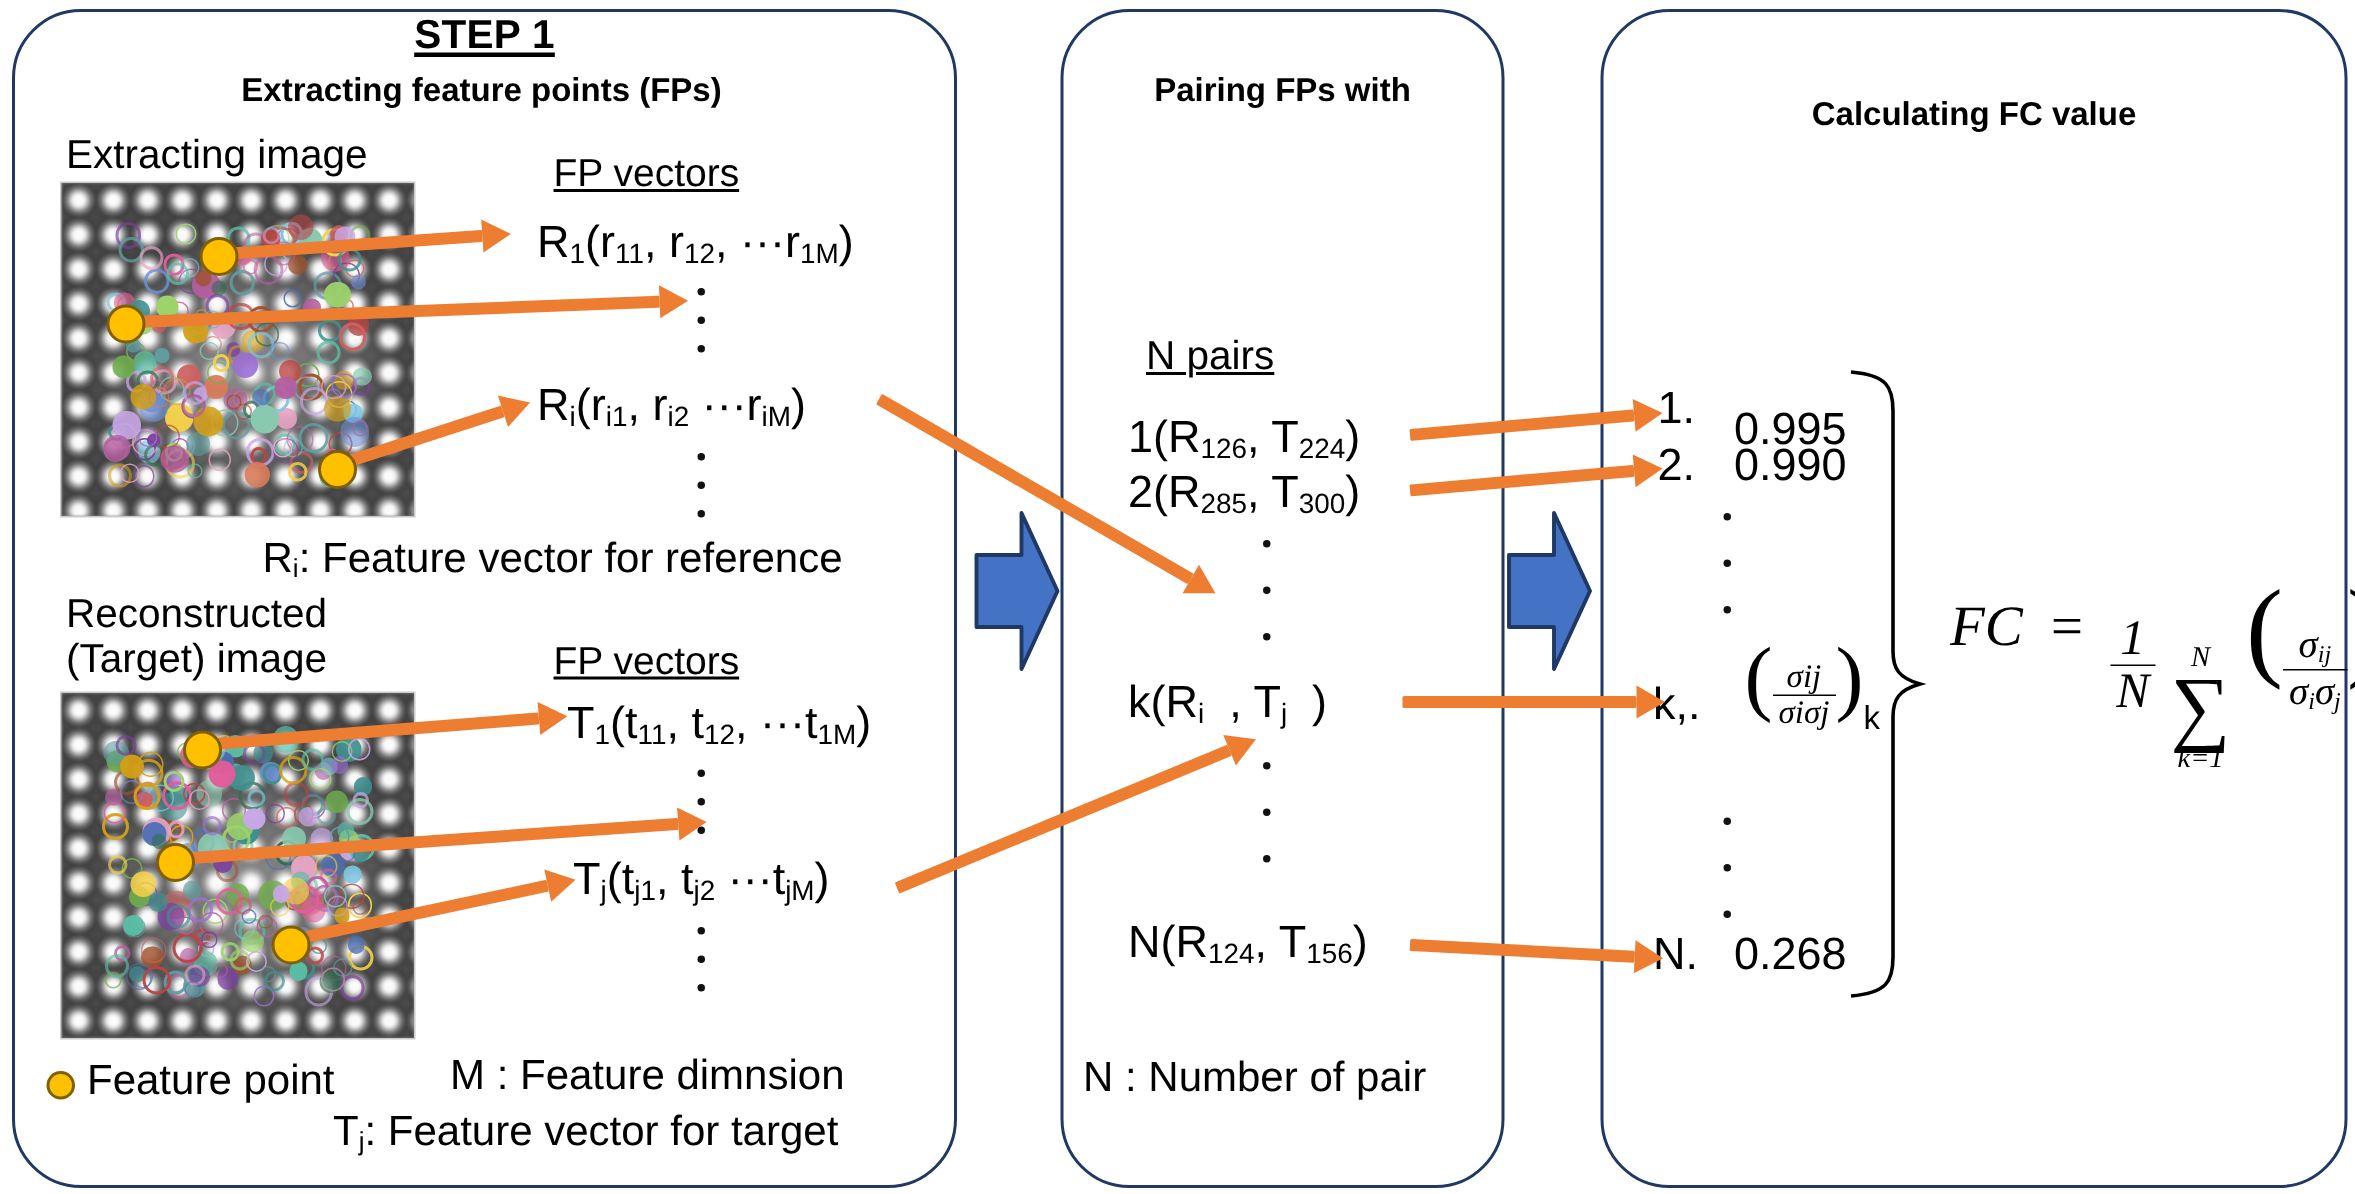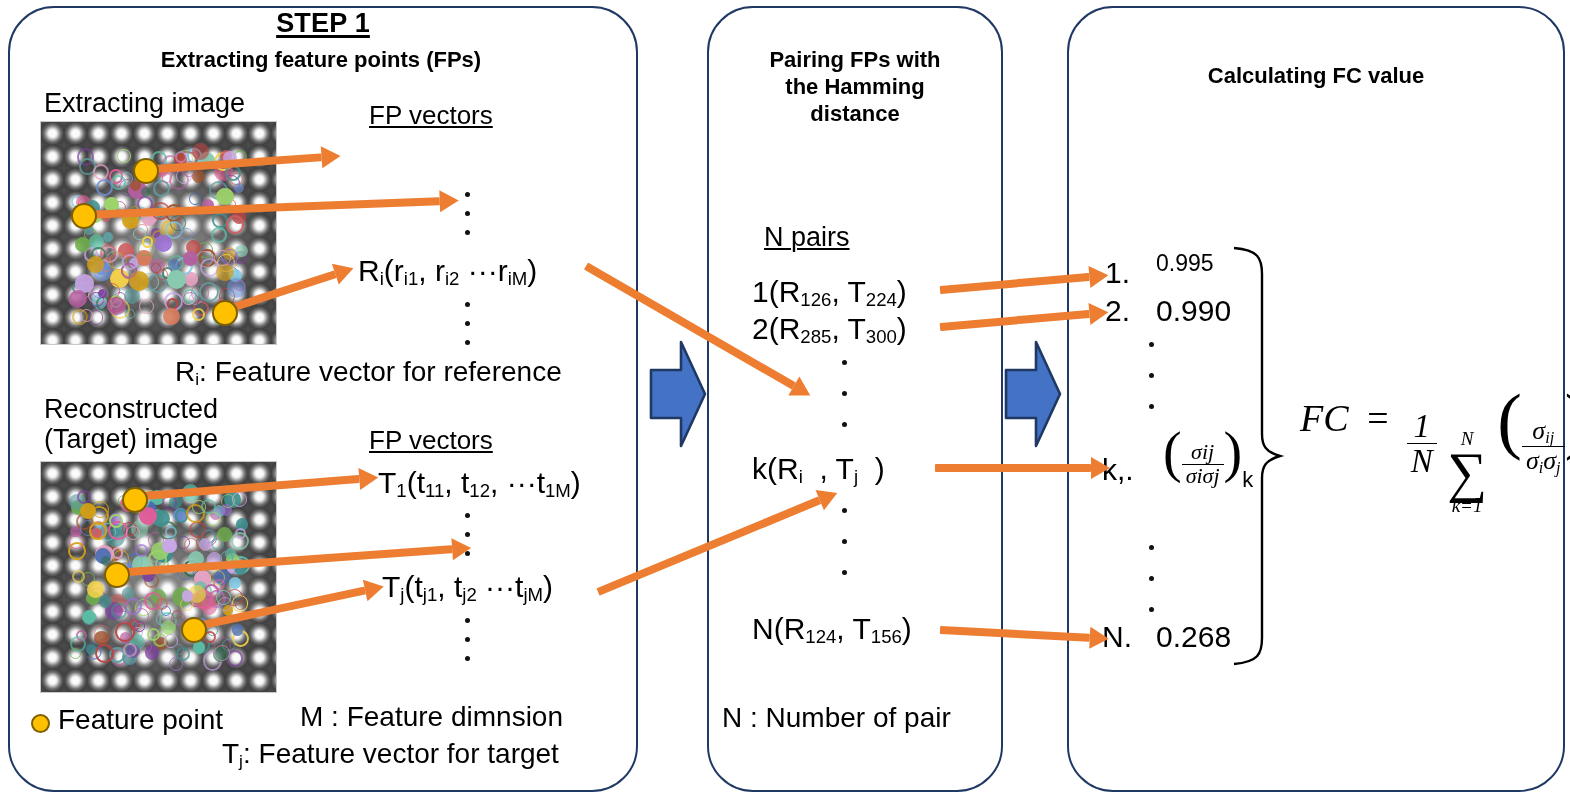--- a/index.html
+++ b/index.html
@@ -284,20 +284,21 @@
         <b style="left: 141.401px; top: 170.255px; width: 10.7808px; height: 10.7808px; border-width: 1.42147px; border-color: rgb(230, 164, 196); background: transparent; opacity: 0.98;"></b>
         <b style="left: 76.0051px; top: 27.1493px; width: 11.6542px; height: 11.6542px; border-width: 1.61138px; border-color: rgb(157, 211, 107); background: transparent; opacity: 0.96;"></b>
         <b style="left: 100.661px; top: 113.926px; width: 7.80312px; height: 7.80312px; border-width: 2.40839px; border-color: rgb(243, 209, 74); background: transparent; opacity: 0.96;"></b>
         <b style="left: 175.194px; top: 65.5583px; width: 15.8664px; height: 15.8664px; border-width: 1.54213px; border-color: rgb(157, 211, 107); background: rgb(157, 211, 107); opacity: 0.95;"></b>
         <b style="left: 28.4294px; top: 167.824px; width: 13.1495px; height: 13.1495px; border-width: 2.03112px; border-color: rgb(181, 95, 160); background: rgb(181, 95, 160); opacity: 0.83;"></b>
       </div>
   </div>
 
   <div class="t lt ul" style="left:369px;top:100px;font-size:26px;">FP vectors</div>
 
+  <div class="t lt" style="left:358px;top:145px;font-size:30px;">R<sub>1</sub>(r<sub>11</sub>, r<sub>12</sub>, ···r<sub>1M</sub>)</div>
   <div class="dots" style="left:465px;top:192px;gap:14px;">
     <i></i>
       <i></i>
       <i></i>
   </div>
 
   <div class="t lt" style="left:358px;top:254px;font-size:30px;">R<sub>i</sub>(r<sub>i1</sub>, r<sub>i2</sub> ···r<sub>iM</sub>)</div>
   <div class="dots" style="left:465px;top:302px;gap:14px;">
     <i></i>
       <i></i>
@@ -528,22 +529,20 @@
 
   <div class="fp" style="left:31px;top:714px;width:19px;height:19px;"></div>
   <div class="t lt" style="left:58px;top:704px;font-size:28px;">Feature point</div>
 
   <div class="t lt" style="left:300px;top:701px;font-size:28px;">M : Feature dimnsion</div>
   <div class="t lt" style="left:222px;top:738px;font-size:28px;">T<sub>j</sub>: Feature vector for target</div>
 
   <div class="panel" id="panel2"></div>
 
   <div class="step-sub" style="left:707px;top:46px;width:296px;">Pairing FPs with</div>
-  <div class="step-sub" style="left:707px;top:73px;width:296px;">the Hamming</div>
-  <div class="step-sub" style="left:707px;top:100px;width:296px;">distance</div>
 
   <div class="t lt ul" style="left:764px;top:222px;font-size:27px;">N pairs</div>
 
   <div class="t lt" style="left:752px;top:275px;font-size:30px;">1(R<sub>126</sub>, T<sub>224</sub>)</div>
   <div class="t lt" style="left:752px;top:312px;font-size:30px;">2(R<sub>285</sub>, T<sub>300</sub>)</div>
   <div class="dots" style="left:842px;top:360px;gap:26px;">
     <i></i>
       <i></i>
       <i></i>
   </div>
@@ -555,21 +554,21 @@
   </div>
   <div class="t lt" style="left:752px;top:612px;font-size:30px;">N(R<sub>124</sub>, T<sub>156</sub>)</div>
 
   <div class="t lt" style="left:722px;top:702px;font-size:28px;">N : Number of pair</div>
 
   <div class="panel" id="panel3"></div>
 
   <div class="step-sub" style="left:1067px;top:62px;width:498px;">Calculating FC value</div>
 
   <div class="t lt" style="left:1105px;top:256px;font-size:30px;">1.</div>
-  <div class="t lt" style="left:1156px;top:250px;font-size:23px;">0.995</div>
+  <div class="t lt" style="left:1156px;top:270px;font-size:30px;">0.995</div>
 
   <div class="t lt" style="left:1105px;top:294px;font-size:30px;">2.</div>
   <div class="t lt" style="left:1156px;top:294px;font-size:30px;">0.990</div>
 
   <div class="dots" style="left:1149px;top:342px;gap:26px;">
     <i></i>
       <i></i>
       <i></i>
   </div>
 

